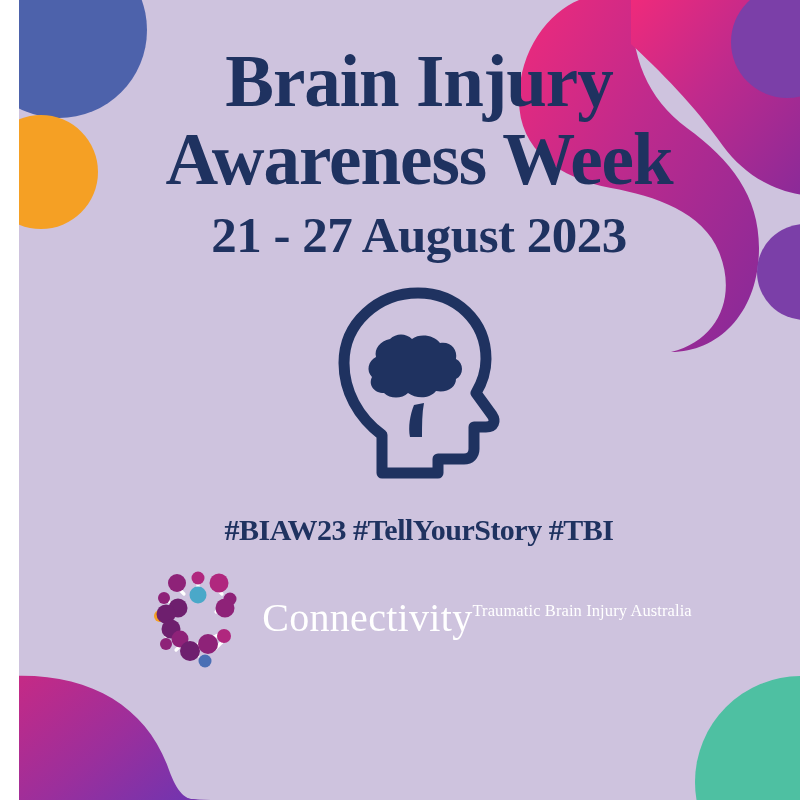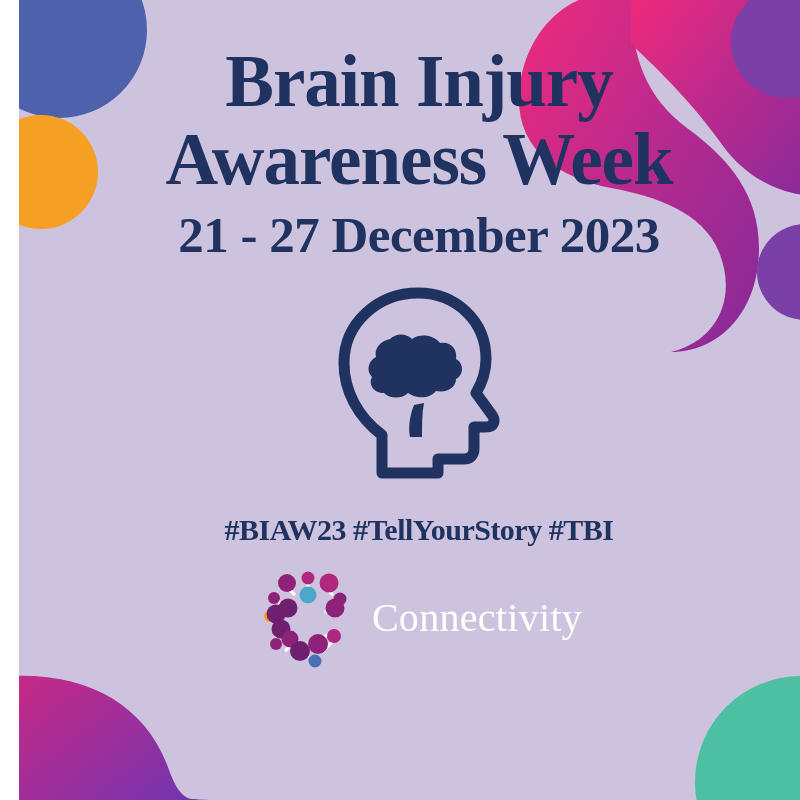--- a/index.html
+++ b/index.html
@@ -171,21 +171,21 @@
              L -10 800 Z" fill="url(#gradBL)"></path>
 
     <circle cx="782" cy="782" r="106" fill="#4ec0a2"></circle>
   </svg>
 
   <div class="content">
 
     <div class="headline">
       <span class="line line1">Brain Injury</span>
       <span class="line line2">Awareness Week</span>
-      <span class="dates">21 - 27 December 2023</span>
+      <span class="dates">21 - 27 August 2023</span>
     </div>
 
     <div class="icon-wrap">
       <svg viewBox="0 0 210 200" aria-hidden="true">
         <g fill="none" stroke="#1f3260" stroke-width="11" stroke-linejoin="round" stroke-linecap="round">
 
           <path d="M 68 190
                    L 68 152
                    C 44 134 30 108 30 80
                    C 30 40 64 10 104 10
@@ -261,17 +261,18 @@
             <circle cx="44" cy="85" r="10" fill="#6e1f6e"></circle>
             <circle cx="62" cy="78" r="10" fill="#8e2278"></circle>
             <circle cx="78" cy="70" r="7" fill="#b0277e"></circle>
             <circle cx="59" cy="95" r="6.5" fill="#4a6fb5"></circle>
             <circle cx="66" cy="55" r="0" fill="#8e2278"></circle>
           </g>
         </svg>
       </div>
       <div class="logo-text">
         <span class="logo-name">Connectivity</span>
+        <span class="logo-sub">Traumatic Brain Injury Australia</span>
       </div>
     </div>
 
   </div>
 </div>
 
 </body></html>

